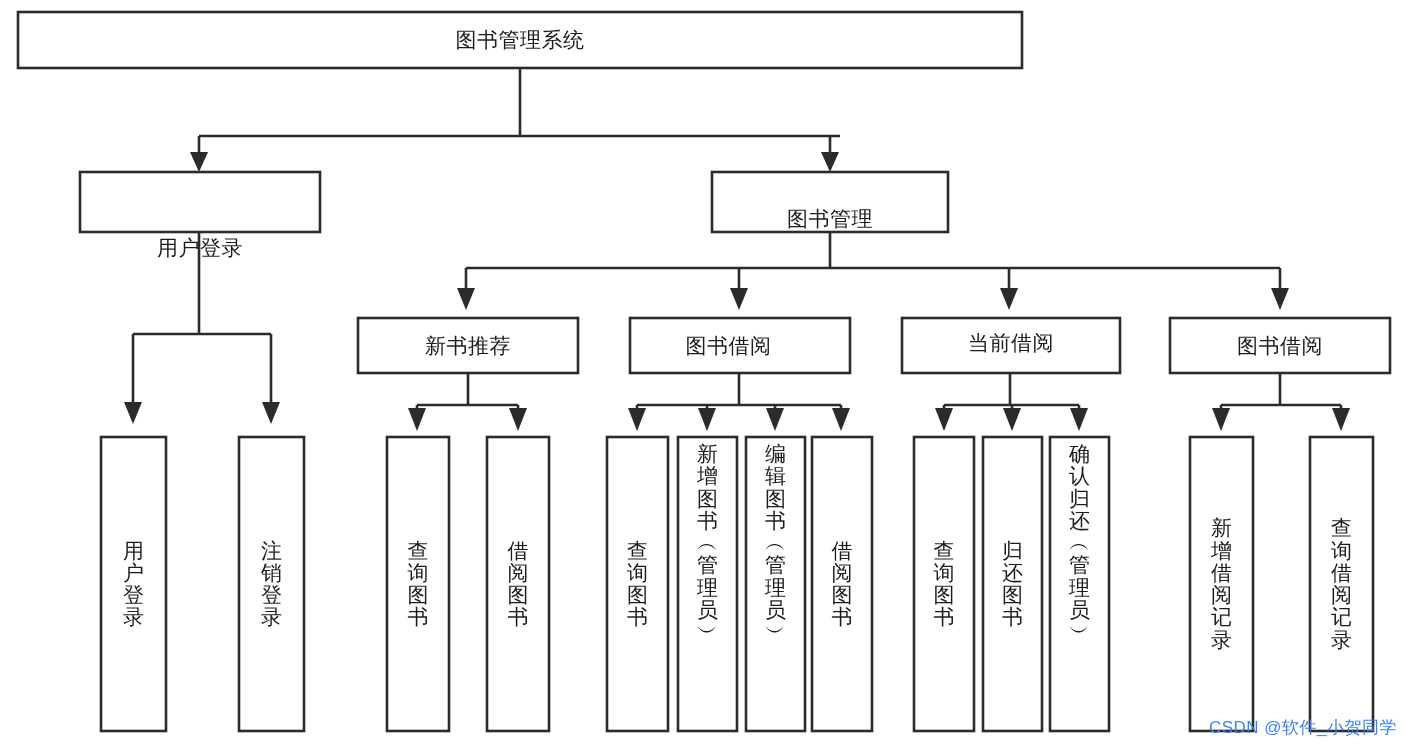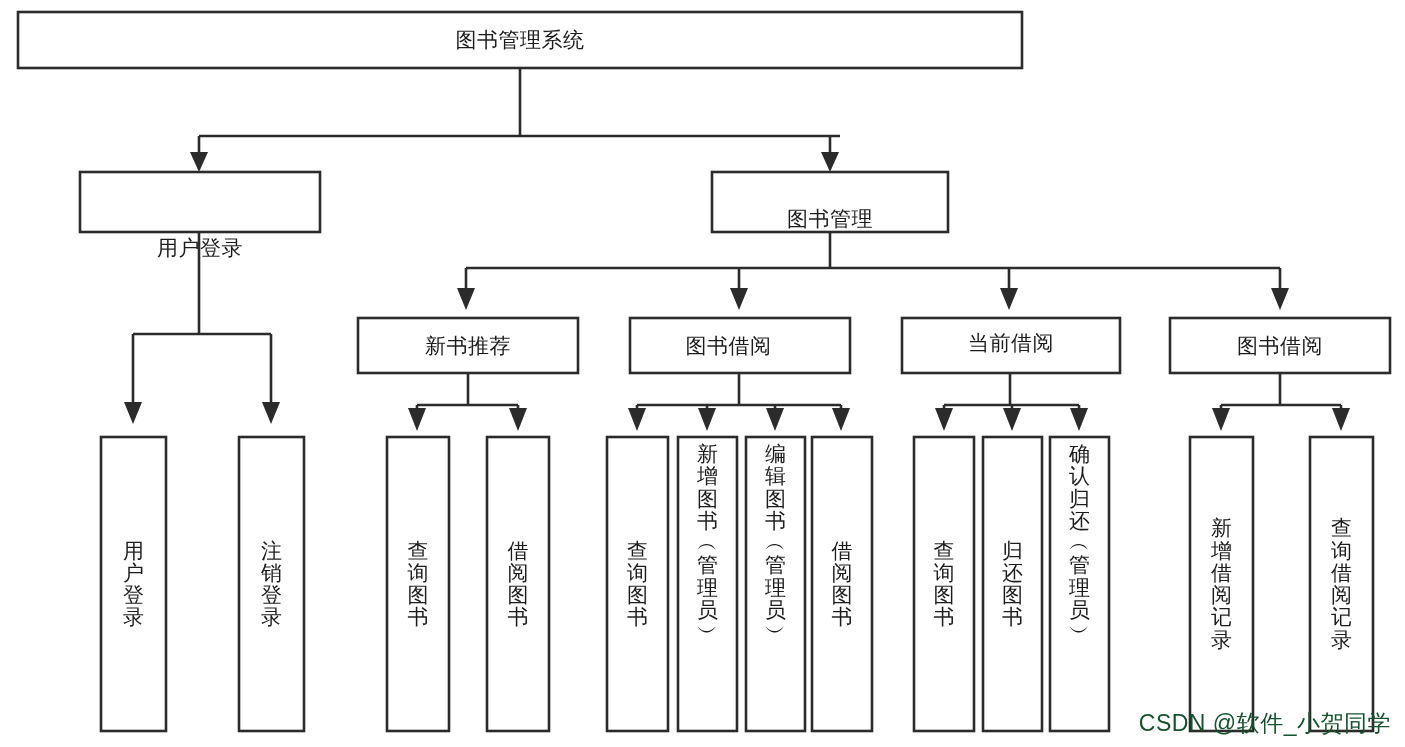--- a/index.html
+++ b/index.html
@@ -37,25 +37,25 @@
     stroke-width: 2.6;
     fill: none;
     stroke-linecap: butt;
   }
   .arrow-head {
     fill: #2b2b2b;
     stroke: none;
   }
   .watermark-text {
     position: absolute;
-    right: 14px;
+    right: 8px;
     bottom: 8px;
     font-family: "Liberation Sans", "DejaVu Sans", sans-serif;
-    font-size: 23px;
-    color: #14532d;
+    font-size: 17px;
+    color: #3b82f6;
     letter-spacing: 0.5px;
     white-space: nowrap;
     user-select: none;
   }
   .vbox-text {
     position: absolute;
     display: flex;
     flex-direction: column;
     align-items: center;
     justify-content: center;

